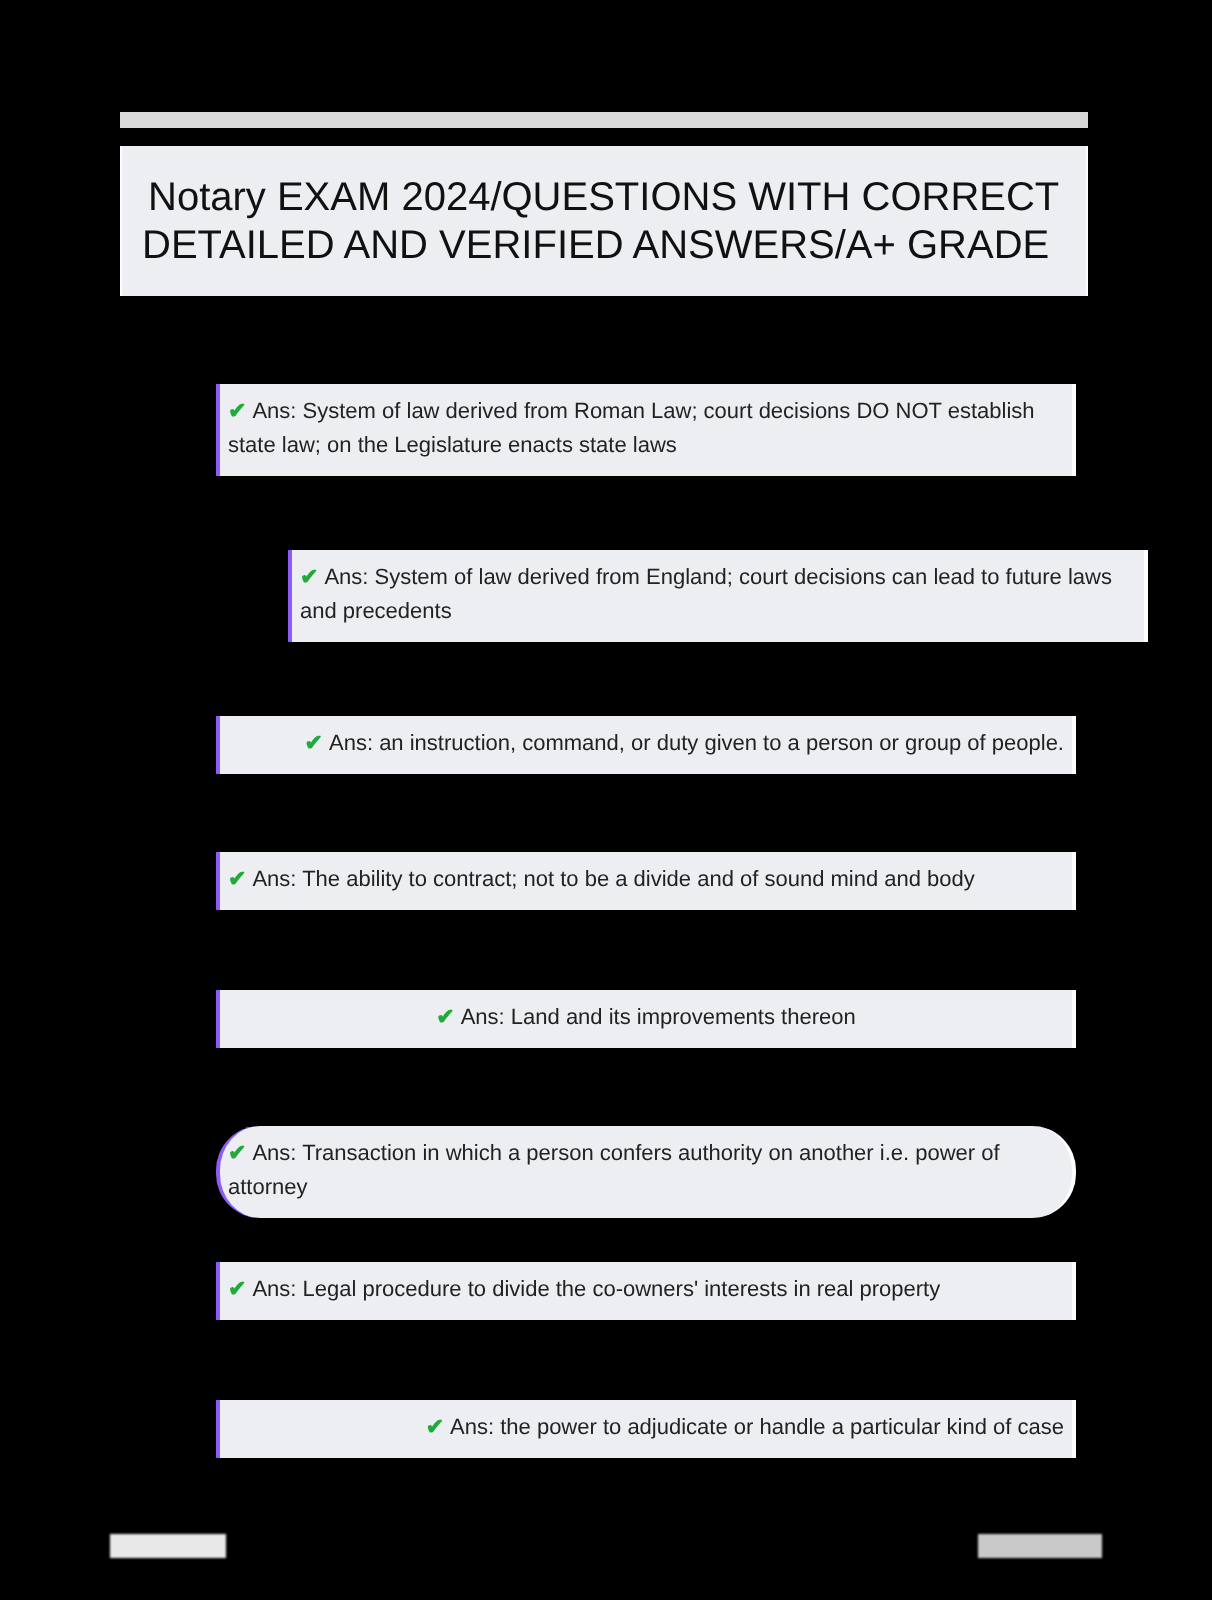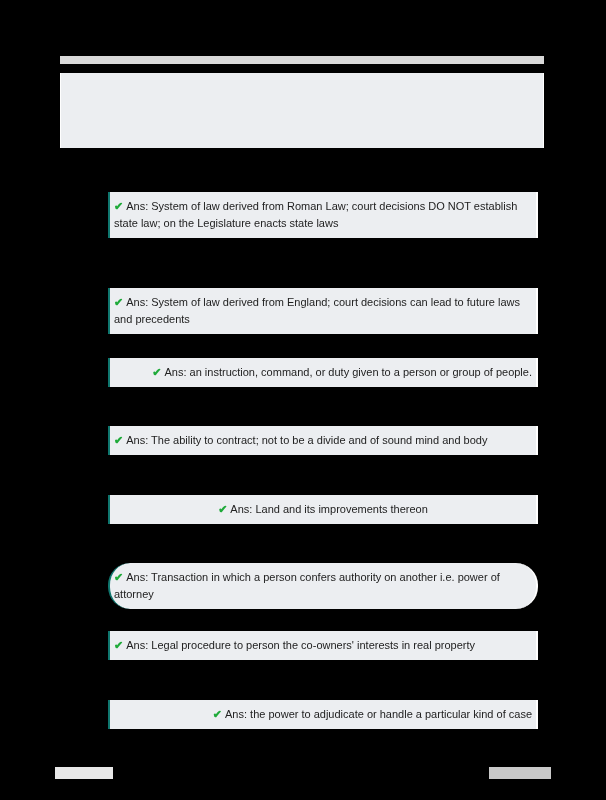--- a/index.html
+++ b/index.html
@@ -20,21 +20,21 @@
       display: flex; flex-direction: column; justify-content: center;
       padding-left: 10px;
     }
     .title-line {
       font-size: 20px; color: #111111; line-height: 24px; white-space: nowrap;
     }
     .title-line.l1 { padding-left: 3px; }
     .answer {
       position: absolute; left: 108px; width: 430px;
       background: #eceef1;
-      border-left: 2px solid #0f766e; border-right: 2px solid #ffffff;
+      border-left: 2px solid #8b5cf6; border-right: 2px solid #ffffff;
       box-sizing: border-box;
       padding: 6px 4px 6px 4px;
       font-size: 11px; line-height: 17px; color: #222222;
     }
     .check {
       color: #1faa3a; font-weight: bold; font-size: 11px; margin-right: 3px;
     }
     .footer-left {
       position: absolute; left: 55px; top: 767px; width: 58px; height: 12px;
       background: #e8e8e8; filter: blur(0.4px);
@@ -43,27 +43,29 @@
       position: absolute; left: 489px; top: 767px; width: 62px; height: 12px;
       background: #c9c9c9; filter: blur(0.4px);
     }
   </style>
 </head>
 <body>
 
 <div class="top-bar"></div>
 
 <div class="title-box">
+  <div class="title-line l1">Notary EXAM 2024/QUESTIONS WITH CORRECT</div>
+  <div class="title-line">DETAILED AND VERIFIED ANSWERS/A+ GRADE</div>
 </div>
 
 <div id="answers">
     <div class="answer" style="top: 192px;"><span class="check">✔</span><span>Ans: System of law derived from Roman Law; court decisions DO NOT establish state law; on the Legislature enacts state laws</span></div>
-    <div class="answer" style="top: 288px;"><span class="check">✔</span><span>Ans: System of law derived from England; court decisions can lead to future laws and precedents</span></div>
+    <div class="answer" style="top: 275px; margin-left: 36px;"><span class="check">✔</span><span>Ans: System of law derived from England; court decisions can lead to future laws and precedents</span></div>
     <div class="answer" style="top: 358px; text-align: right;"><span class="check">✔</span><span>Ans: an instruction, command, or duty given to a person or group of people.</span></div>
     <div class="answer" style="top: 426px;"><span class="check">✔</span><span>Ans: The ability to contract; not to be a divide and of sound mind and body</span></div>
     <div class="answer" style="top: 495px; text-align: center;"><span class="check">✔</span><span>Ans: Land and its improvements thereon</span></div>
     <div class="answer" style="top: 563px; border-radius: 22px;"><span class="check">✔</span><span>Ans: Transaction in which a person confers authority on another i.e. power of attorney</span></div>
-    <div class="answer" style="top: 631px;"><span class="check">✔</span><span>Ans: Legal procedure to person the co-owners' interests in real property</span></div>
+    <div class="answer" style="top: 631px;"><span class="check">✔</span><span>Ans: Legal procedure to divide the co-owners' interests in real property</span></div>
     <div class="answer" style="top: 700px; text-align: right;"><span class="check">✔</span><span>Ans: the power to adjudicate or handle a particular kind of case</span></div>
   </div>
 
 <div class="footer-left"></div>
 <div class="footer-right"></div>
 
 </body></html>

